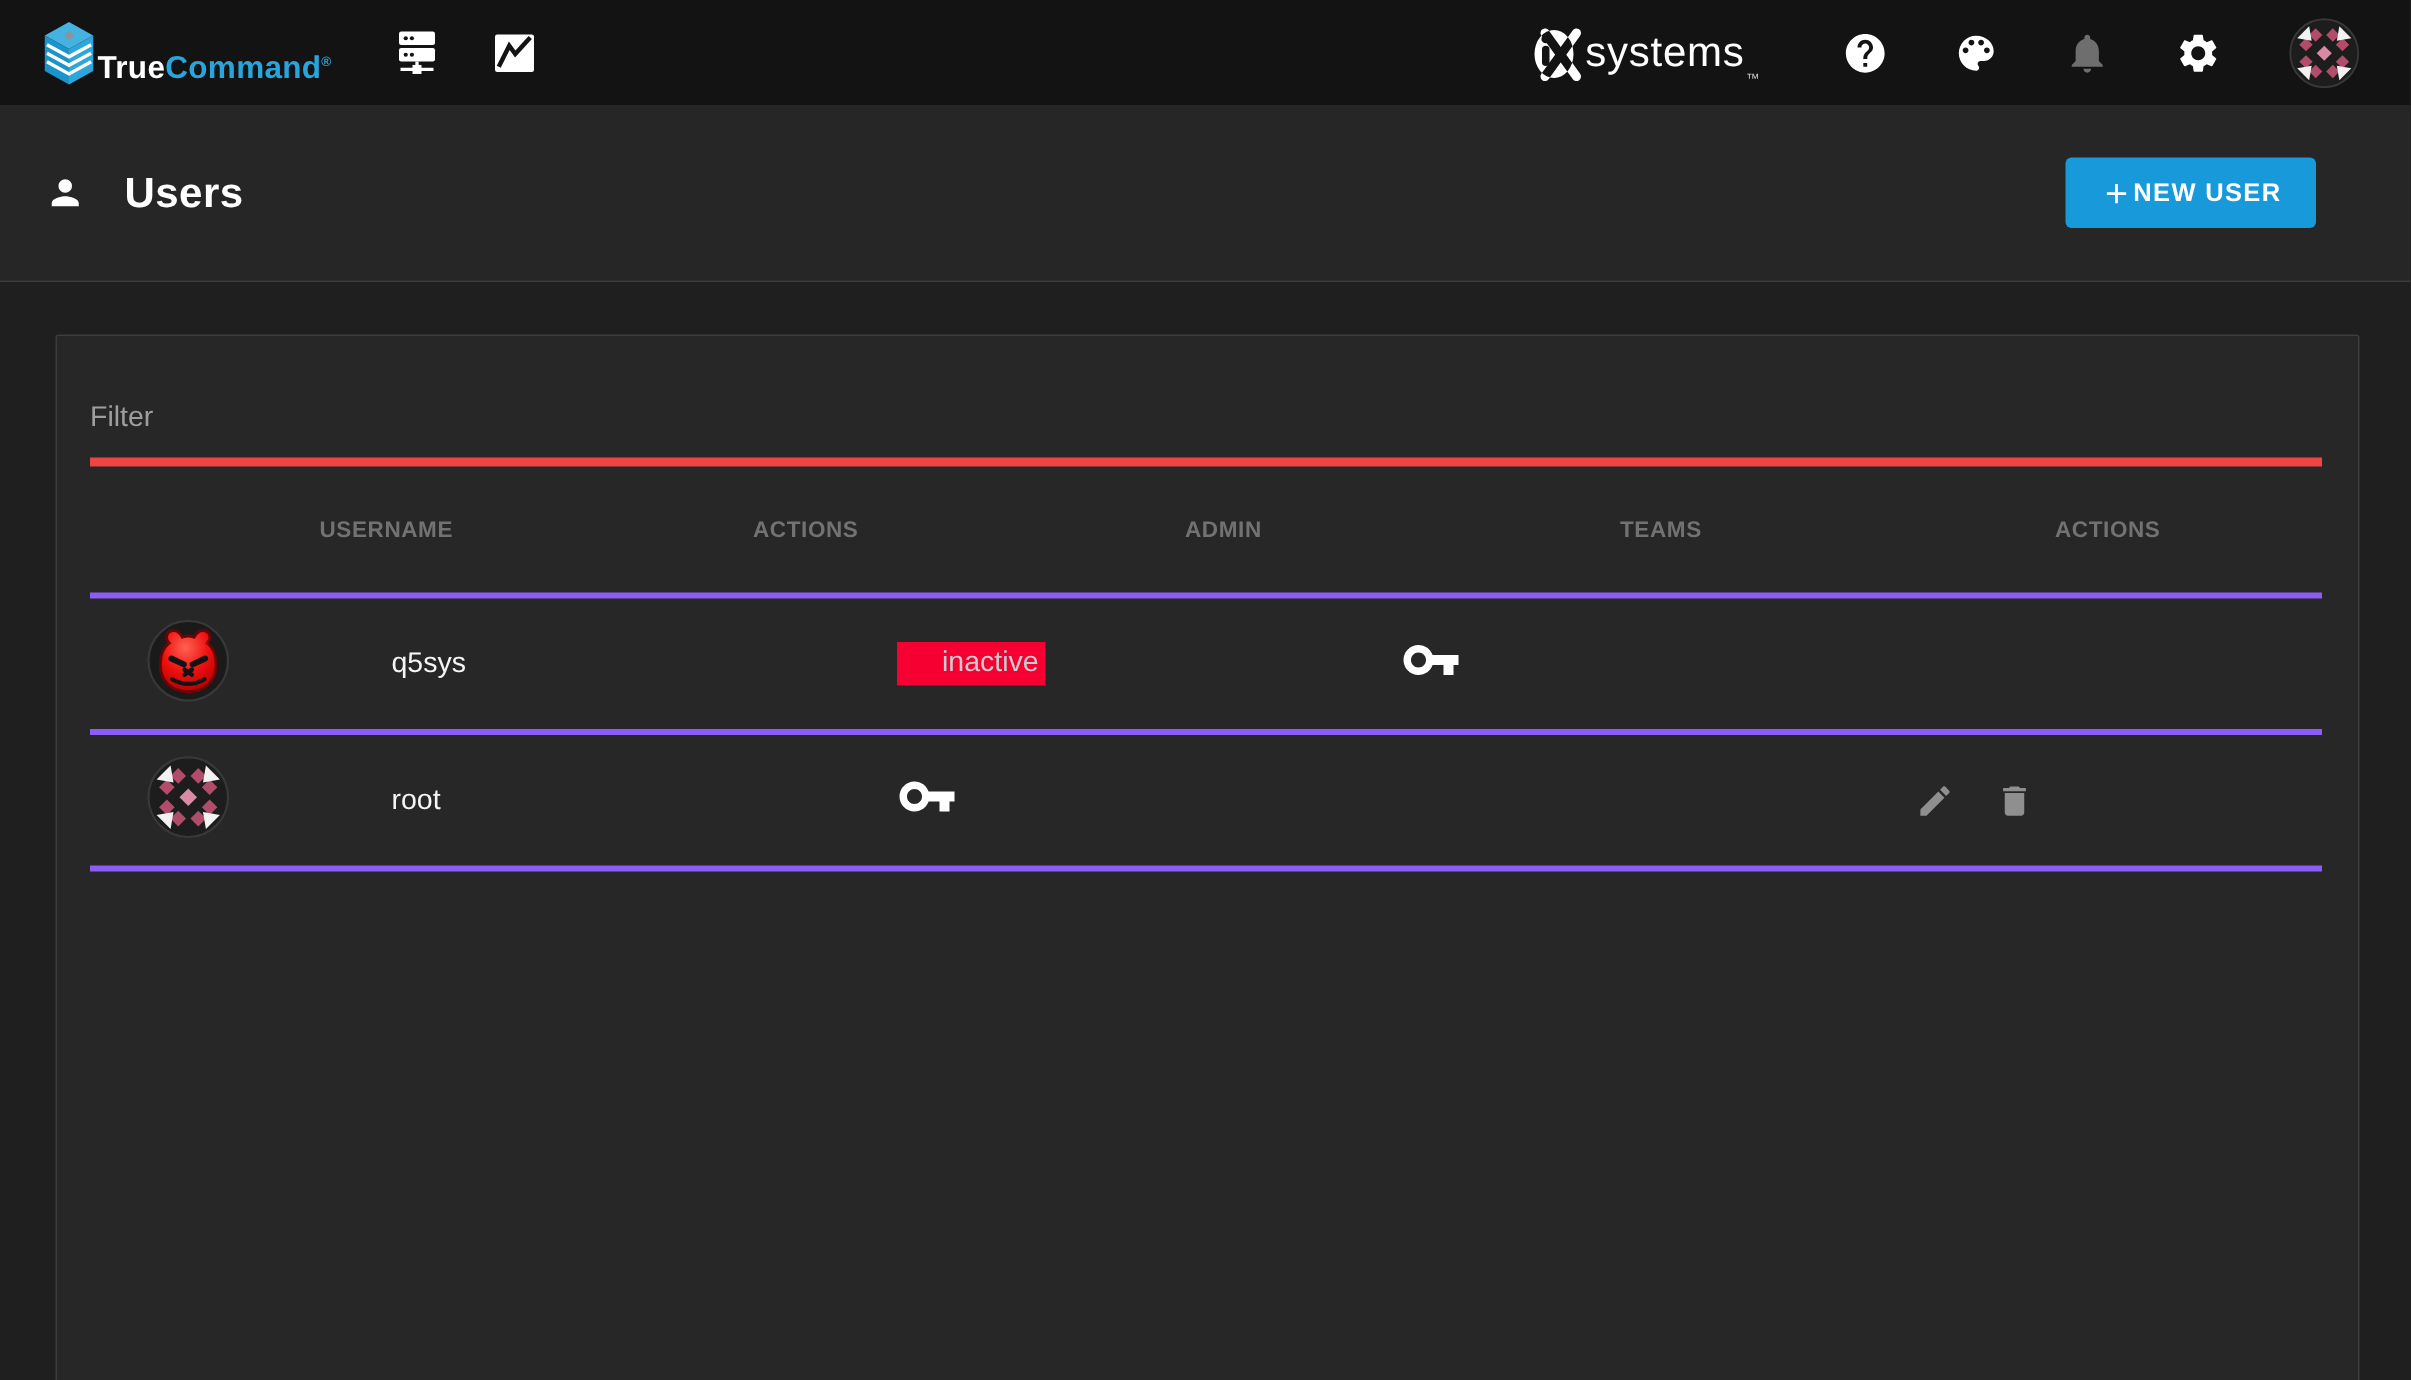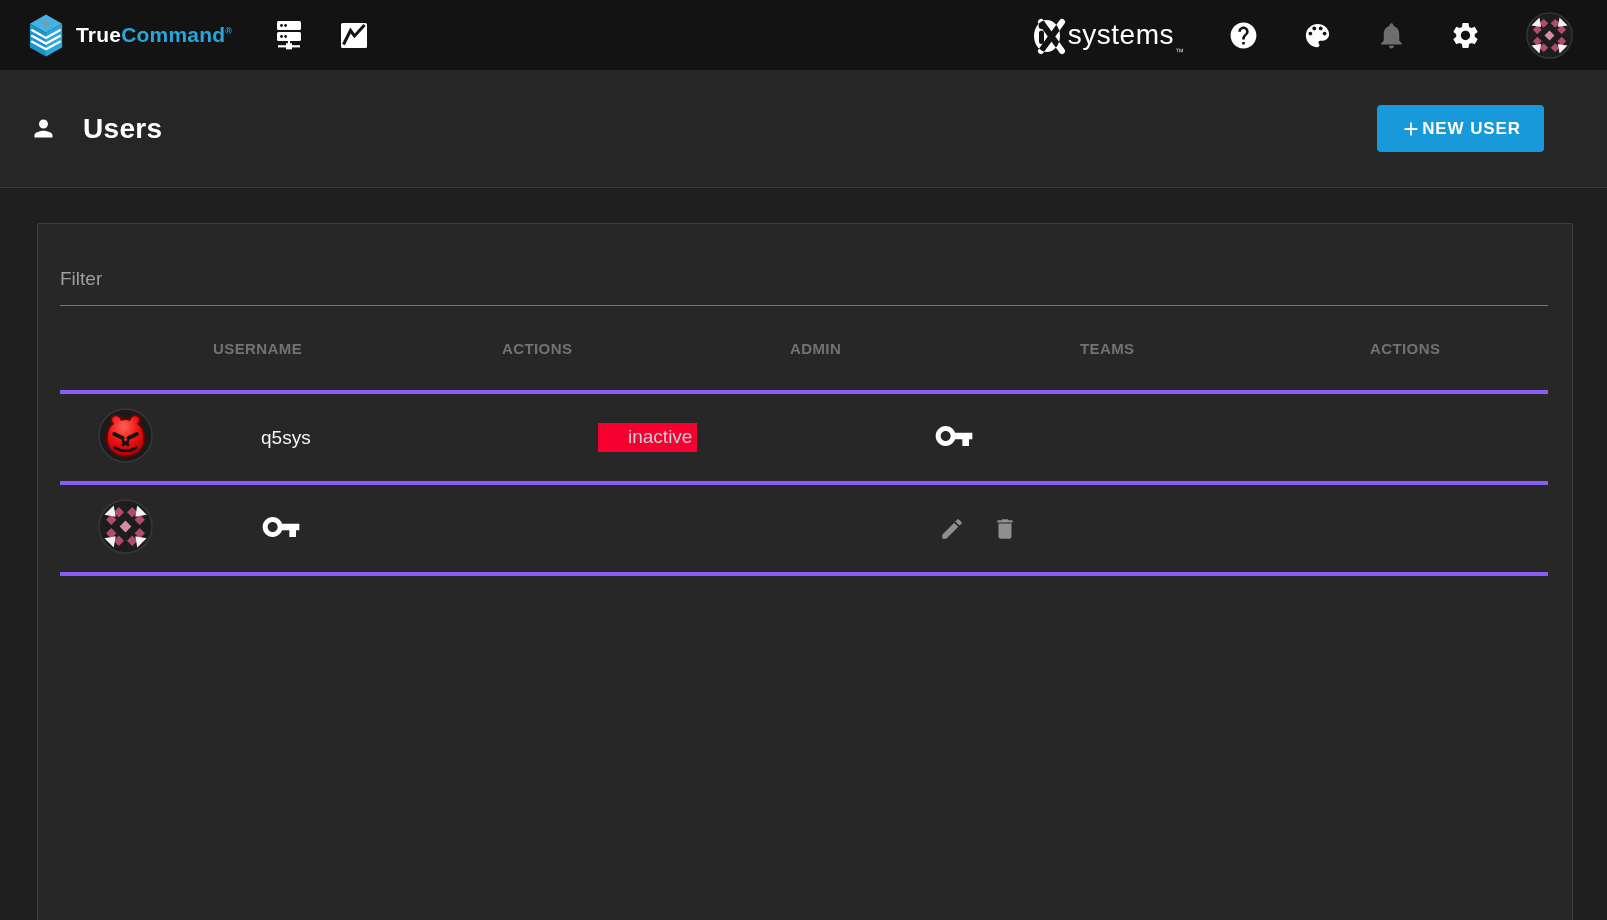--- a/index.html
+++ b/index.html
@@ -7,29 +7,29 @@
   body {
     width:1607px; height:920px; overflow:hidden;
     background:#1f1f1f;
     font-family:"Liberation Sans", sans-serif;
     -webkit-font-smoothing:antialiased;
   }
   .app { display:flex; flex-direction:column; height:100%; }
 
   
   .topbar { height:70px; flex:0 0 auto; background:#131313; display:flex; align-items:center; padding:0 31px 0 27px; }
-  .brand { display:flex; align-items:center; gap:11px; background:none; border:none; padding:0; cursor:pointer; }
+  .brand { display:flex; align-items:flex-end; background:none; border:none; padding:0; cursor:pointer; }
   .brand-text { font-size:21px; font-weight:700; letter-spacing:.2px; white-space:nowrap; }
   .b-true { color:#ffffff; }
   .b-cmd  { color:var(--brand-blue); }
   .b-reg  { color:var(--brand-blue); font-size:9px; vertical-align:super; }
   .top-nav { display:flex; gap:27px; margin-left:37px; align-items:center; }
   .icon-btn { background:none; border:none; padding:3px; cursor:pointer; display:flex; align-items:center; justify-content:center; }
   .top-right { margin-left:auto; display:flex; align-items:center; }
-  .ix-logo { display:flex; align-items:flex-end; margin-right:4px; }
+  .ix-logo { display:flex; align-items:flex-end; margin-right:15px; }
   .ix-text { color:#fff; font-size:28px; font-weight:400; letter-spacing:.5px; line-height:44px; }
   .ix-tm   { color:#cfcfcf; font-size:9px; margin-top:12px; margin-left:1px; }
   .tr-icon { margin-left:37px; }
   .tr-avatar { margin-left:39px; border-radius:50%; }
   .avatar { display:inline-block; }
   .avatar svg { display:block; }
   .avatar-sm, .avatar-sm svg { width:47px; height:47px; }
   .avatar-lg { margin-left:38px; }
   .avatar-lg, .avatar-lg svg { width:55px; height:55px; }
 
@@ -41,21 +41,21 @@
   .new-user { margin-left:auto; height:47px; padding:0 23px; border:none; border-radius:4px;
               background:var(--accent-blue); color:#fff; font-family:inherit;
               font-size:17px; font-weight:700; letter-spacing:.9px;
               display:flex; align-items:center; cursor:pointer; }
 
   
   .content { flex:1 1 auto; position:relative; background:#1f1f1f; overflow:hidden; }
   .card { position:absolute; left:37px; right:34px; top:35px; bottom:-6px;
           background:#272727; border:1px solid #3d3d3d; border-radius:2px;
           padding:0 24px 0 22px; }
-  .filter-field { margin-top:44px; border-bottom:1px solid #ef4444; }
+  .filter-field { margin-top:44px; border-bottom:6px solid #ef4444; }
   .filter-field input { width:100%; background:transparent; border:none; outline:none;
           font-family:inherit; font-size:19px; color:#e0e0e0; padding:0 0 15px 0; }
   .filter-field input::placeholder { color:#9e9e9e; opacity:1; }
 
   .thead, .trow { display:grid; grid-template-columns:153px 289px 288px 290px 290px 1fr;
                   align-items:center; border-bottom:4px solid #8b5cf6; }
   .thead { height:88px; }
   .th { color:#727272; font-size:15px; font-weight:700; letter-spacing:.4px; }
   .trow { height:91px;gap:48px; }
   .td-username { color:#f5f5f5; font-size:19px; }
@@ -280,20 +280,21 @@
     </g>
     <path d="M28 22 L34 28 L28 34 L22 28 Z" fill="#d78ba4"></path>
     <g fill="#f2f2f2">
       <path d="M6.5 16 L16 6.5 L18 18 Z"></path>
       <path d="M40 6.5 L49.5 16 L38 18 Z"></path>
       <path d="M49.5 40 L40 49.5 L38 38 Z"></path>
       <path d="M16 49.5 L6.5 40 L18 38 Z"></path>
     </g>
   </svg>
 </span></div>
+    <div class="td td-username">root</div>
     <div class="td"><span class="keywrap">
       <svg width="40" height="40" viewBox="0 0 24 24" fill="#ffffff">
         <path d="M12.65 10C11.83 7.67 9.61 6 7 6c-3.31 0-6 2.69-6 6s2.69 6 6 6c2.61 0 4.83-1.67 5.65-4H17v4h4v-4h2v-4H12.65zM7 15c-1.66 0-3-1.34-3-3s1.34-3 3-3 3 1.34 3 3-1.34 3-3 3z"></path>
       </svg>
     </span></div>
     <div class="td"></div>
     <div class="td td-actions">
       <button class="act">
         <svg width="26" height="26" viewBox="0 0 24 24" fill="#8f8f8f">
           <path d="M3 17.25V21h3.75L17.81 9.94l-3.75-3.75L3 17.25zM20.71 7.04c.39-.39.39-1.02 0-1.41l-2.34-2.34c-.39-.39-1.02-.39-1.41 0l-1.83 1.83 3.75 3.75 1.83-1.83z"></path>

